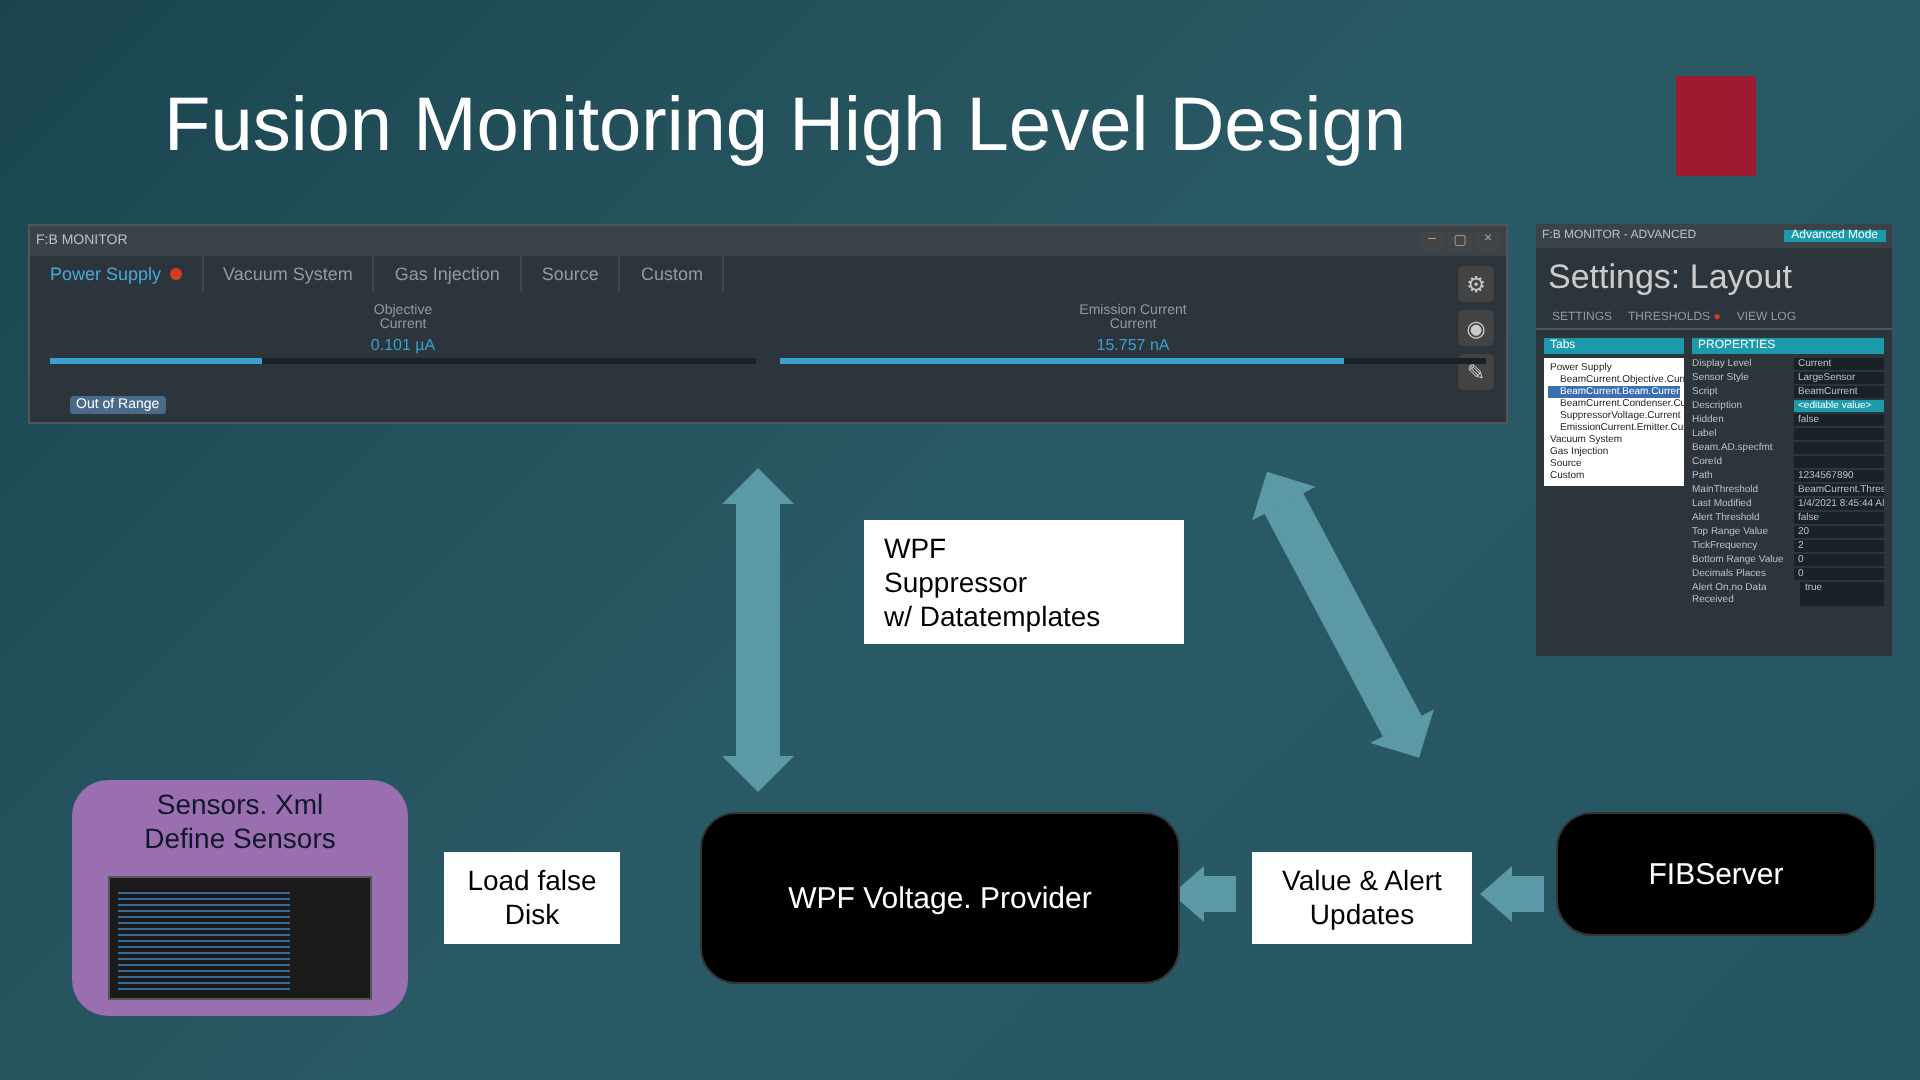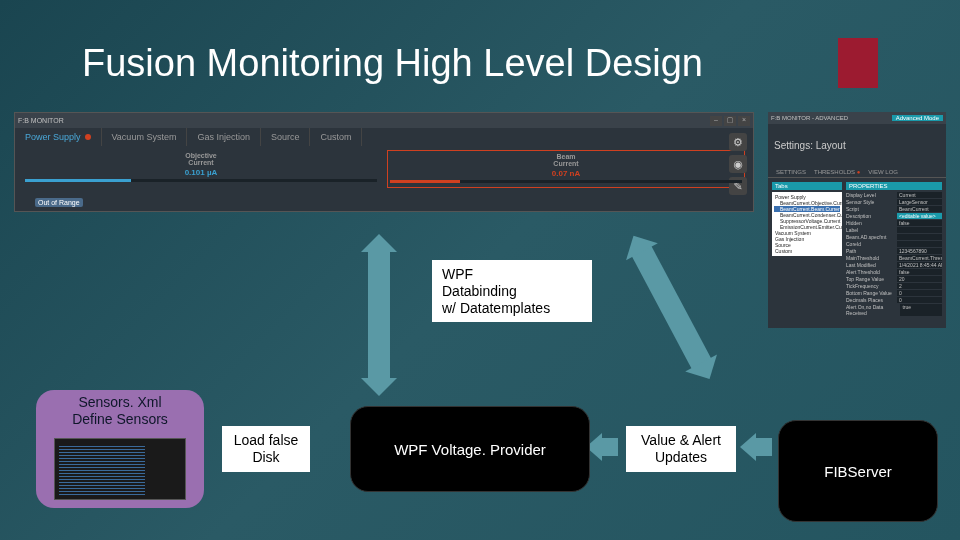--- a/index.html
+++ b/index.html
@@ -98,21 +98,20 @@
   }
   .fib-sensors {
     display: flex;
     padding: 4px 8px;
     gap: 8px;
   }
   .fib-sensor {
     flex: 1;
     text-align: center;
     padding: 2px;
-    font-weight: bold;
   }
   .fib-sensor.boxed {
     border: 1px solid #d04020;
   }
   .fib-sensor-label {
     font-size: 7px;
     color: #999;
     margin-bottom: 2px;
   }
   .fib-sensor-value {
@@ -159,23 +158,23 @@
     padding: 0 3px;
     align-items: center;
   }
   .settings-btn-teal {
     background: #1a9aaa;
     color: #fff;
     padding: 0 4px;
     font-size: 6px;
   }
   .settings-title {
-    font-size: 10px;
+    font-size: 17px;
     color: #ccc;
-    padding: 16px 6px;
+    padding: 5px 6px;
   }
   .settings-subtabs {
     display: flex;
     font-size: 6px;
     border-bottom: 1px solid #555;
     padding: 0 4px;
   }
   .settings-subtab { padding: 2px 4px; color: #999; }
   .settings-subtab .redcirc { color: #d04020; }
   .settings-cols {
@@ -283,21 +282,21 @@
     border-radius: 18px;
     border: 1px solid #333;
     color: #fff;
     font-size: 15px;
     display: flex;
     align-items: center;
     justify-content: center;
     text-align: center;
   }
   .box-provider { top: 406px; left: 350px; width: 240px; height: 86px; }
-  .box-fibserver { top: 420px; left: 778px; width: 160px; height: 102px; }
+  .box-fibserver { top: 406px; left: 778px; width: 160px; height: 62px; }
 
   
   .arrow {
     position: absolute;
   }
   .arrow-v {
     width: 22px;
     background: #5a99a5;
   }
   .arrow-v::before, .arrow-v::after {
@@ -361,26 +360,26 @@
   </div>
   <div class="fib-sensors">
     <div class="fib-sensor">
       <div class="fib-sensor-label" style="white-space:pre-line">Objective
 Current</div>
       <div class="fib-sensor-value">0.101 µA</div>
       <div class="fib-sensor-bar">
           <div class="fill" style="width:30%"></div>
         </div>
     </div>
-    <div class="fib-sensor boxed">
-      <div class="fib-sensor-label" style="white-space:pre-line">Beam
+    <div class="fib-sensor">
+      <div class="fib-sensor-label" style="white-space:pre-line">Emission Current
 Current</div>
-      <div class="fib-sensor-value red">0.07 nA</div>
+      <div class="fib-sensor-value">15.757 nA</div>
       <div class="fib-sensor-bar">
-          <div class="fill red" style="width:20%"></div>
+          <div class="fill" style="width:80%"></div>
         </div>
     </div>
   </div>
   <div class="fib-badge">Out of Range</div>
 </div>
 
 <div class="settings-window">
   <div class="settings-titlebar">
     <span>F:B MONITOR - ADVANCED</span>
     <span class="settings-btn-teal">Advanced Mode</span>
@@ -482,21 +481,21 @@
     </div>
   </div>
 </div>
 
 <div class="arrow arrow-v arrow1"></div>
 <div class="arrow arrow-v arrow2"></div>
 <div class="arrow arrow-h left arrow3"></div>
 <div class="arrow arrow-h left arrow4"></div>
 
 <div class="label-box label-wpf" style="white-space:pre-line">WPF
-Databinding
+Suppressor
 w/ Datatemplates</div>
 <div class="label-box label-load" style="white-space:pre-line">Load false
 Disk</div>
 <div class="label-box label-value" style="white-space:pre-line">Value &amp; Alert
 Updates</div>
 
 <div class="sensors-box">
   <div class="sensors-box-label" style="white-space:pre-line">Sensors. Xml
 Define Sensors</div>
   <div class="sensors-box-inner"></div>

